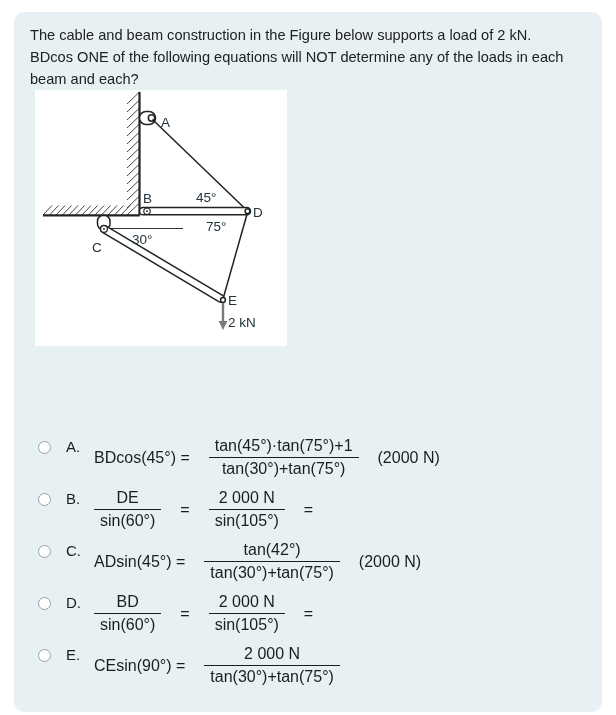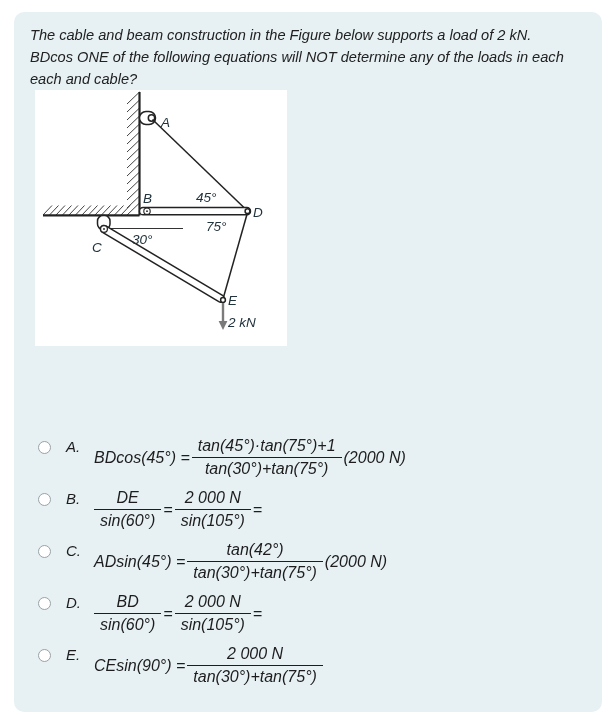--- a/index.html
+++ b/index.html
@@ -2,21 +2,21 @@
 <html><head>
 <meta charset="utf-8">
 <style>
   html,body{margin:0;padding:0;}
   body{
     width:616px;height:715px;position:relative;background:#ffffff;
     font-family:"Liberation Sans",sans-serif;overflow:hidden;
   }
   .card{
     position:absolute;left:14px;top:12px;width:588px;height:700px;
-    background:#e7f1f4;border-radius:10px;font-style:italic;
+    background:#e7f1f4;border-radius:10px;
   }
   .question{
     position:absolute;left:16px;top:12px;width:566px;
     font-size:14.6px;line-height:22px;color:#212121;
   }
   .figbox{
     position:absolute;left:21px;top:78px;width:252px;height:256px;
     background:#ffffff;
   }
   .figbox svg{display:block;}
@@ -26,37 +26,37 @@
   .fig-white{fill:#ffffff;stroke:#222222;stroke-width:1.5;}
   .fig-label{font-size:13.5px;fill:#21333c;}
   .options{position:absolute;left:24px;top:424px;width:540px;}
   .opt{display:flex;align-items:flex-start;margin-bottom:6px;min-height:46px;}
   .radio{
     flex:0 0 13px;width:13px;height:13px;margin-top:5px;
     border:1.4px solid #98a2a8;border-radius:50%;background:#ffffff;box-sizing:border-box;
   }
   .letter{margin:2px 0 0 15px;width:24px;font-size:15px;color:#1c1c1c;}
   .formula{
-    display:inline-flex;align-items:center;gap:2px;margin-left:4px;
+    display:inline-flex;align-items:center;gap:19px;margin-left:4px;
     font-size:16px;color:#1d1d1d;white-space:nowrap;
   }
   .frac{display:inline-block;text-align:center;vertical-align:middle;}
   .frac .num{display:block;padding:1px 6px 2px;border-bottom:1.5px solid #1d1d1d;}
   .frac .den{display:block;padding:2px 6px 1px;}
   .t{display:inline-block;}
 </style>
 </head>
 <body>
 
 <div class="card">
 
   <div class="question">
     <div>The cable and beam construction in the Figure below supports a load of 2 kN.</div>
     <div>BDcos ONE of the following equations will NOT determine any of the loads in each</div>
-    <div>each and cable?</div>
+    <div>beam and each?</div>
   </div>
 
   <div class="figbox">
     <svg width="252" height="256" viewBox="0 0 252 256">
 
       <g class="fig-hatch">
         <line x1="92" y1="14" x2="104.5" y2="2"></line>
           <line x1="92" y1="22" x2="104.5" y2="10"></line>
         <line x1="92" y1="30" x2="104.5" y2="18"></line>
           <line x1="92" y1="38" x2="104.5" y2="26"></line>

